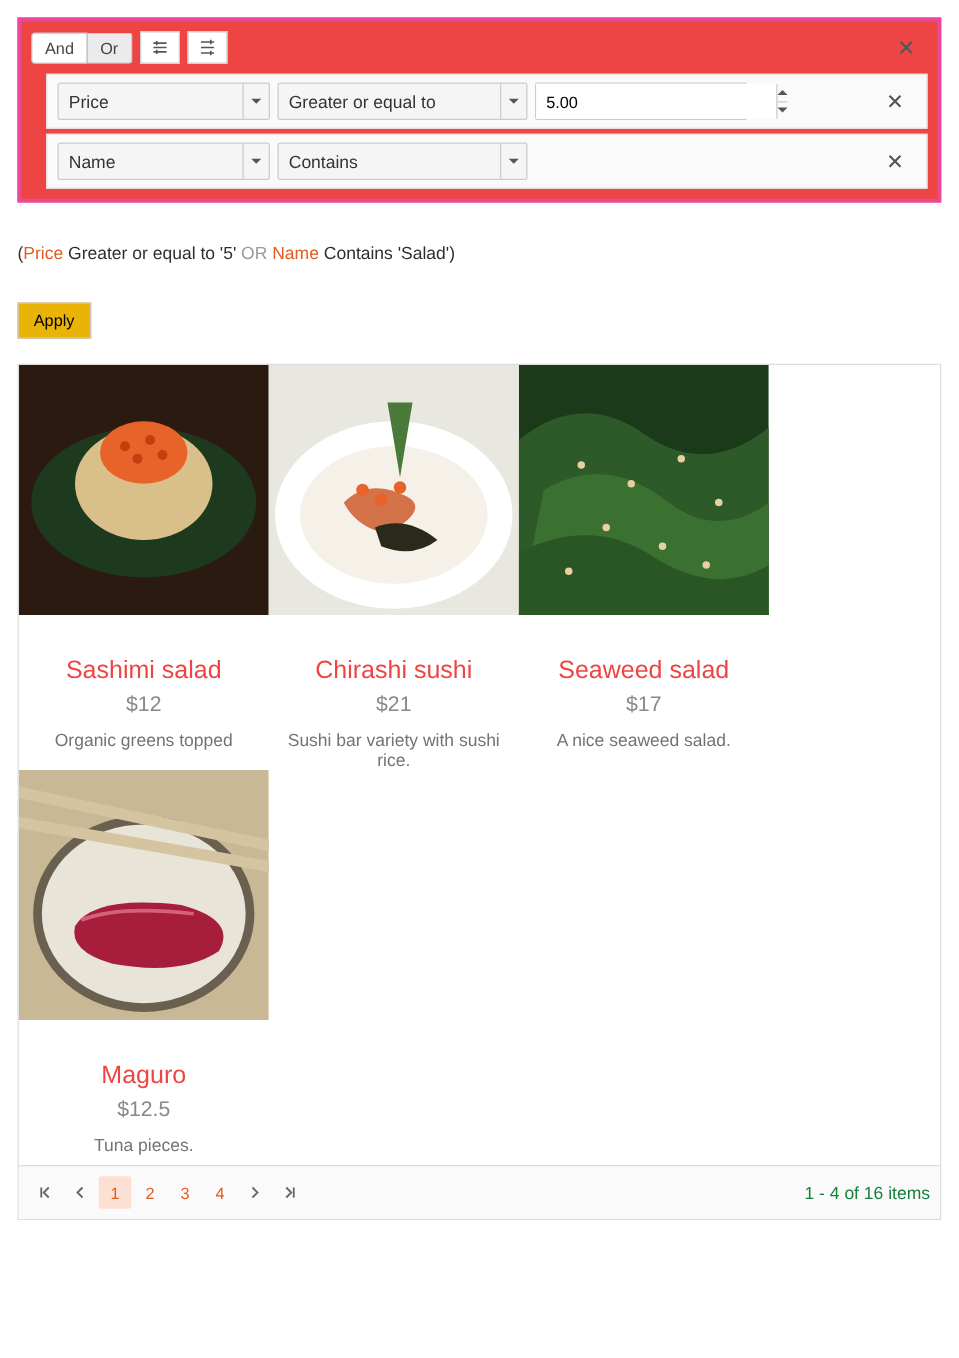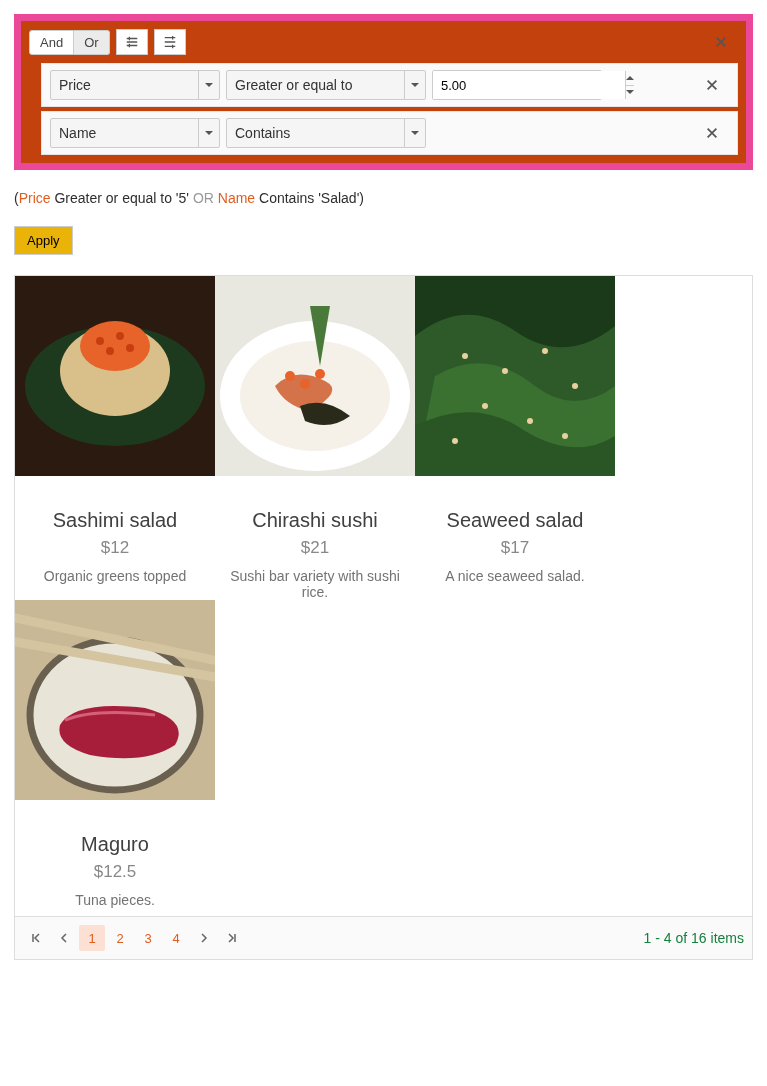--- a/index.html
+++ b/index.html
@@ -1,17 +1,17 @@
 <!DOCTYPE html>
 <html><head>
 <meta charset="utf-8">
 <style>
 *{box-sizing:border-box;margin:0;padding:0}
 body{font-family:Arial,Helvetica,sans-serif;font-size:14px;color:#2e2e2e;padding:14px;width:767px}
-.filter-box{border:7px solid #ec4899;background:#c2410c;margin-bottom:10px}
+.filter-box{border:3px solid #ec4899;background:#ef4444;margin-bottom:10px}
 .toolbar{display:flex;align-items:center;padding:8px;gap:6px}
 .btn-group{display:inline-flex}
 .btn{border:1px solid #ccc;background:#fff;padding:4px 10px;font-size:13px;cursor:pointer;color:#444;display:inline-flex;align-items:center}
 .btn-group .btn{border-radius:0}
 .btn-group .btn:first-child{border-radius:3px 0 0 3px}
 .btn-group .btn:last-child{border-radius:0 3px 3px 0;border-left:none}
 .btn.active{background:#ebebeb}
 .btn.icon-only{padding:5px 8px}
 .icon-svg{width:14px;height:14px;display:block}
 .rule-row{display:flex;align-items:center;padding:6px 8px;gap:6px;margin-left:20px;border:1px solid #e5e5e5;background:#fafafa;margin-bottom:4px;margin-right:8px}
@@ -23,29 +23,29 @@
 .dd-op{width:200px}
 .num-input-wrap{display:flex;border:1px solid #ccc;background:#fff;height:30px;border-radius:2px;width:170px}
 .num-input{border:none;padding:0 8px;flex:1;font-size:13px;outline:none}
 .spinners{display:flex;flex-direction:column;border-left:1px solid #ccc;width:20px}
 .spin{flex:1;display:flex;align-items:center;justify-content:center;cursor:pointer}
 .spin-up{border-bottom:1px solid #ccc}
 .tri-up{width:0;height:0;border-left:4px solid transparent;border-right:4px solid transparent;border-bottom:4px solid #555}
 .tri-down{width:0;height:0;border-left:4px solid transparent;border-right:4px solid transparent;border-top:4px solid #555}
 .text-input{border:1px solid #ccc;background:#fff;height:30px;padding:0 8px;font-size:13px;width:170px;border-radius:2px;outline:none}
 .del-btn{margin-left:auto;border:none;background:none;cursor:pointer;font-size:16px;color:#555;padding:4px 10px;font-weight:bold}
-.expr{margin:20px 0;font-size:14px}
+.expr{margin:32px 0;font-size:14px}
 .hl{color:#e05c1f}
 .muted{color:#999}
 .apply{border:1px solid #ccc;background:#eab308;padding:6px 12px;cursor:pointer;font-size:13px;margin-bottom:20px}
 .listview{border:1px solid #ddd;position:relative}
 .lv-scroll{height:640px;overflow-y:scroll}
 .items{display:flex;flex-wrap:wrap;align-content:flex-start}
 .card{width:200px;text-align:center;margin:0}
-.card-title{color:#404040;font-size:20px;font-weight:normal;margin:30px 0 6px}
+.card-title{color:#ef4444;font-size:20px;font-weight:normal;margin:30px 0 6px}
 .card-price{color:#888;font-size:17px;margin-bottom:10px}
 .card-desc{color:#737373;font-size:14px;padding:0 4px}
 .pager{border-top:1px solid #ddd;background:#fafafa;display:flex;align-items:center;padding:8px;gap:2px}
 .pager-btn{border:none;background:none;width:26px;height:26px;display:flex;align-items:center;justify-content:center;cursor:pointer;color:#555;font-size:13px}
 .pager-num{color:#e05c1f;min-width:26px}
 .pager-num.current{background:#fde0d4;border-radius:2px}
 .pager-info{margin-left:auto;color:#15803d;font-size:14px}
 .pager-first,.pager-prev,.pager-next,.pager-last{font-size:11px}
 .img-svg{width:200px;height:200px}
 </style>

